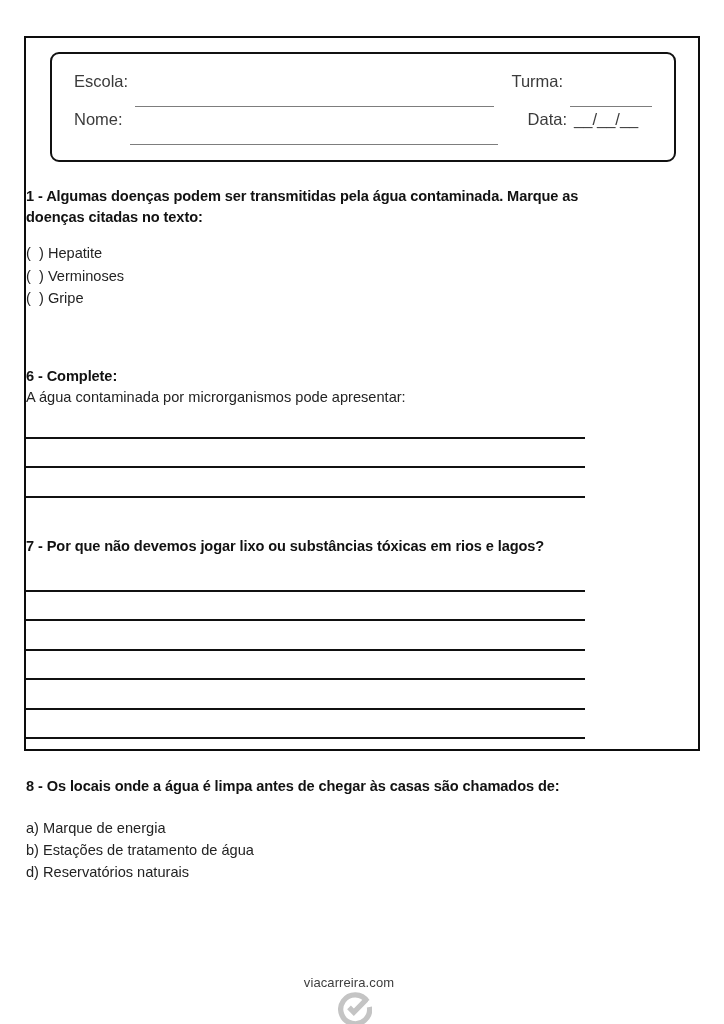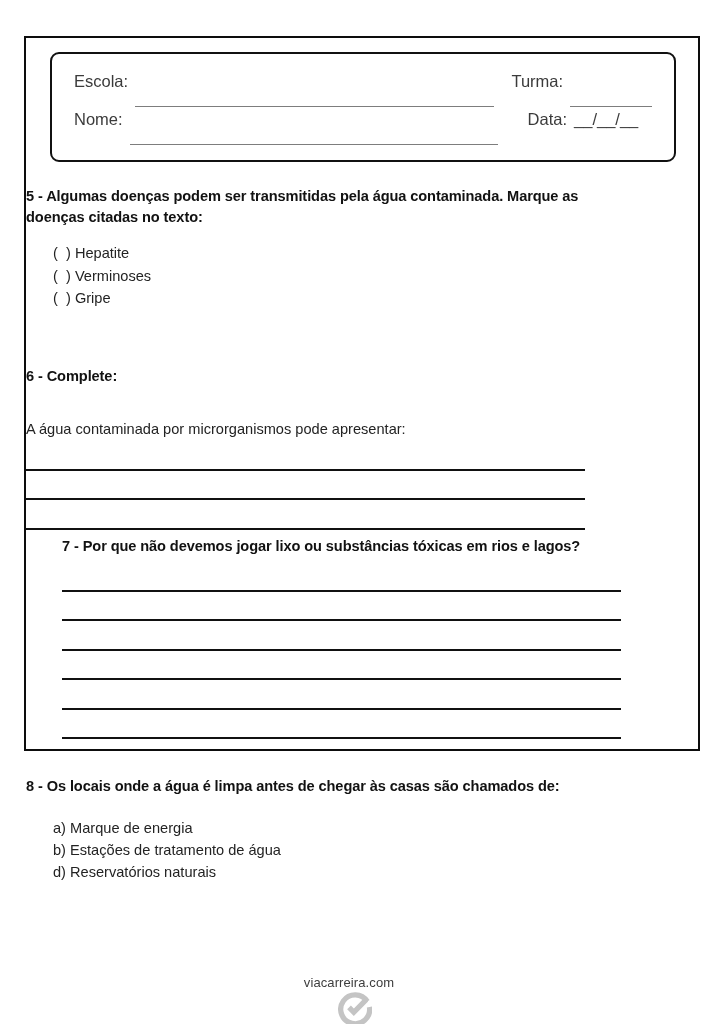--- a/index.html
+++ b/index.html
@@ -70,29 +70,28 @@
     font-size: 14.6px;
     font-weight: bold;
     color: #121212;
     line-height: 1.42;
     letter-spacing: -0.1px;
   }
   .q-body {
     font-size: 14.6px;
     color: #232323;
     line-height: 1.45;
-    margin-top: 32px;
+    margin-top: 0;
   }
   .opt-list { margin-top: 15px; }
   .opt-item {
     font-size: 14.6px;
     color: #232323;
     line-height: 1.53;
     white-space: pre;
-    padding-left: 27px;
   }
 
   
   .answer-lines { position: relative; }
   .ans-line {
     height: 0;
     border-bottom: 2.1px solid #111111;
     width: 559px;
   }
   .ans-gap { height: 27.5px; }
@@ -138,41 +137,41 @@
       <span class="ident-label">Nome:</span>
       <span class="rule rule-nome"></span>
       <span class="spacer-b"></span>
       <span class="ident-label">Data:</span>
       <span class="date-slots">__/__/__</span>
     </div>
 
   </div>
 
   <div class="q-block" style="top:148px;">
-    <div class="q-title">5 - Algumas doenças podem ser transmitidas pela água contaminada. Marque as doenças citadas no texto:</div>
+    <div class="q-title">1 - Algumas doenças podem ser transmitidas pela água contaminada. Marque as doenças citadas no texto:</div>
     <div class="opt-list">
       <div class="opt-item">(  ) Hepatite</div>
       <div class="opt-item">(  ) Verminoses</div>
       <div class="opt-item">(  ) Gripe</div>
     </div>
   </div>
 
   <div class="q-block" style="top:328px;">
     <div class="q-title">6 - Complete:</div>
     <div class="q-body">A água contaminada por microrganismos pode apresentar:</div>
     <div class="answer-lines" style="margin-top:29px;">
       <div class="ans-line"></div>
       <div class="ans-gap"></div>
       <div class="ans-line"></div>
       <div class="ans-gap"></div>
       <div class="ans-line"></div>
     </div>
   </div>
 
-  <div class="q-block" style="top:498px;padding-left:36px;">
+  <div class="q-block" style="top:498px;">
     <div class="q-title">7 - Por que não devemos jogar lixo ou substâncias tóxicas em rios e lagos?</div>
     <div class="answer-lines" style="margin-top:33px;">
       <div class="ans-line"></div>
       <div class="ans-gap"></div>
       <div class="ans-line"></div>
       <div class="ans-gap"></div>
       <div class="ans-line"></div>
       <div class="ans-gap"></div>
       <div class="ans-line"></div>
       <div class="ans-gap"></div>

